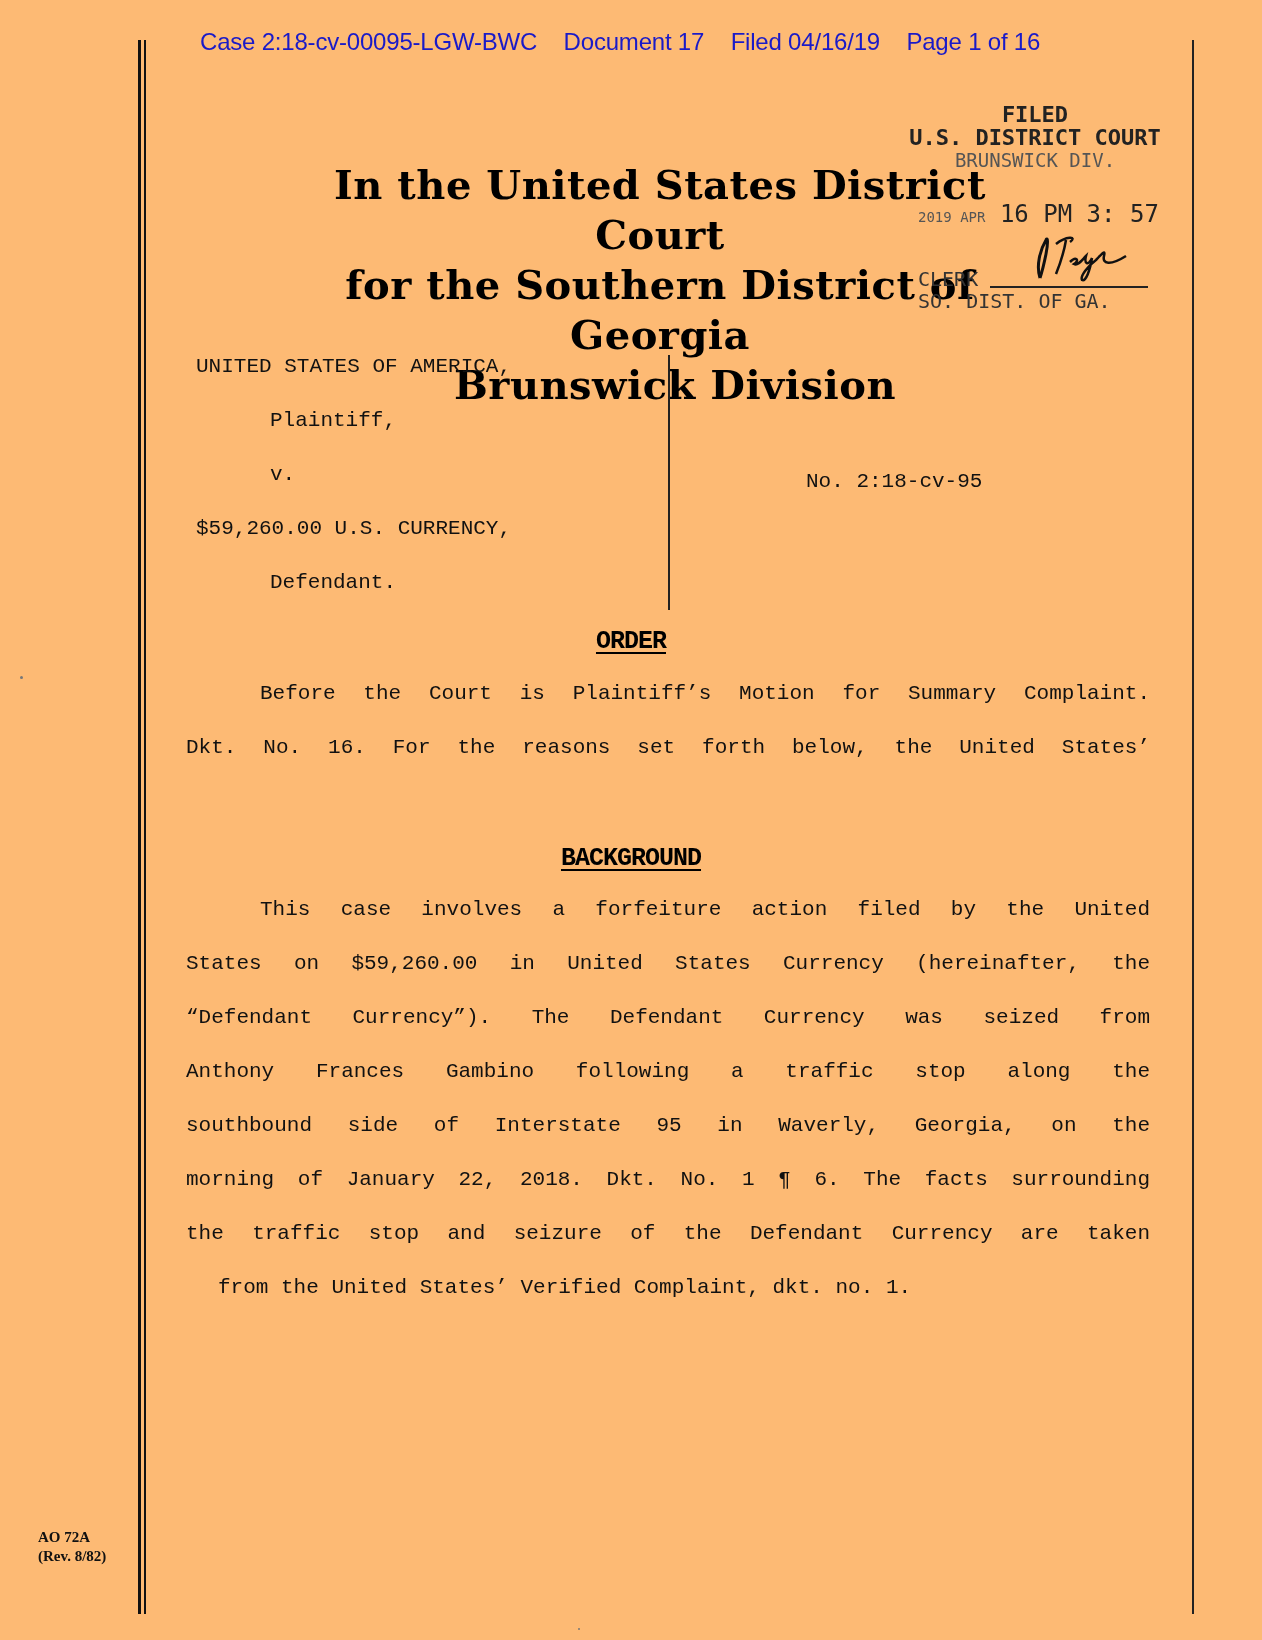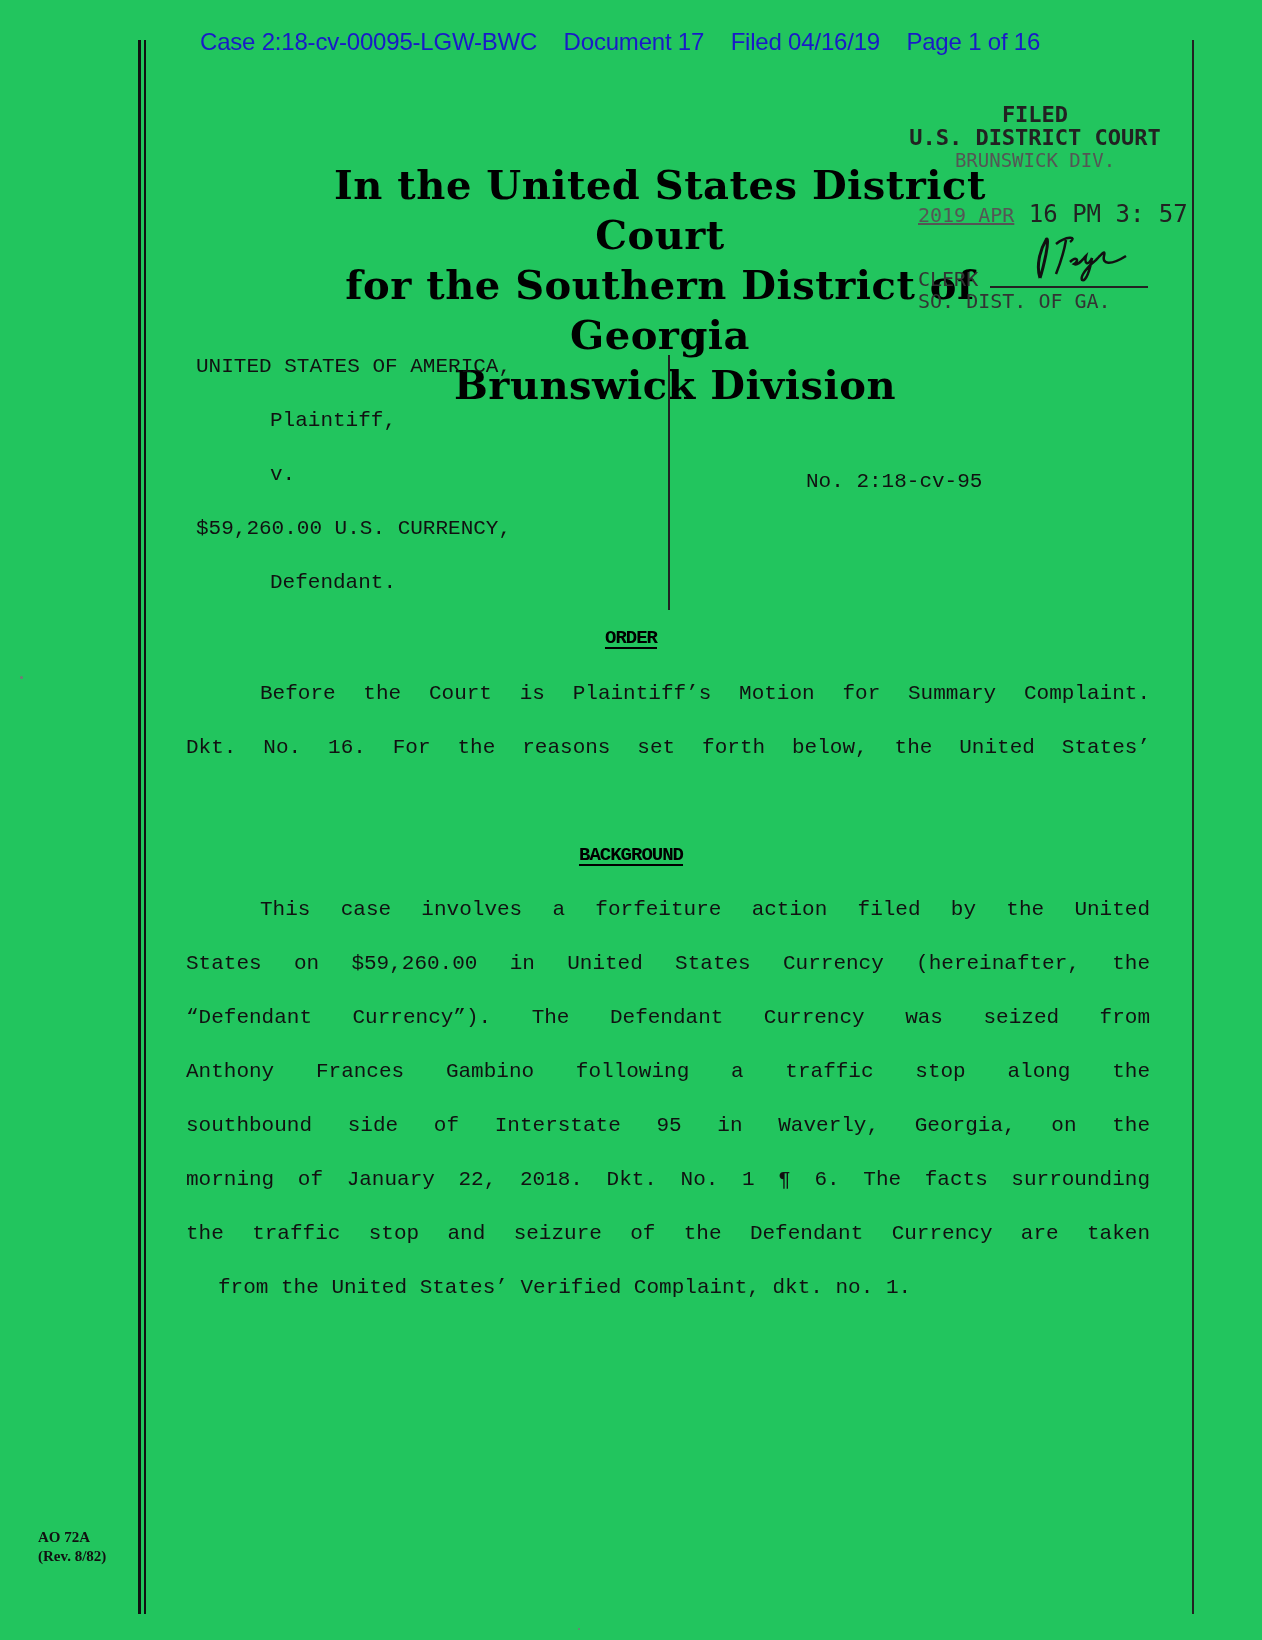--- a/index.html
+++ b/index.html
@@ -1,17 +1,17 @@
 <!DOCTYPE html>
 <html><head>
 <meta charset="utf-8">
 <style>
   html, body { margin: 0; padding: 0; background: #ffffff; }
   body { width: 1262px; height: 1640px; position: relative; overflow: hidden; }
-  .page { position: absolute; left: 0; top: 0; width: 1262px; height: 1640px; background: #22c55e; }
+  .page { position: absolute; left: 0; top: 0; width: 1262px; height: 1640px; background: #fdba74; }
 
   
   .rule-left-a { position: absolute; left: 138px; top: 40px; width: 3px; height: 1574px; background: #111; }
   .rule-left-b { position: absolute; left: 144px; top: 40px; width: 1.5px; height: 1574px; background: #111; }
   
   .rule-right { position: absolute; left: 1192px; top: 40px; width: 1.5px; height: 1574px; background: #222; }
 
   .ecf-header {
     position: absolute; left: 200px; top: 28px;
     font-family: "Liberation Sans", sans-serif; font-size: 24px; color: #1a1ac8;
@@ -30,40 +30,40 @@
     position: absolute; left: 905px; top: 104px; width: 260px;
     font-family: "DejaVu Sans Mono", monospace; color: #222; text-align: center;
   }
   .stamp .s1 { font-size: 22px; font-weight: bold; line-height: 22px; }
   .stamp .s2 { font-size: 22px; font-weight: bold; line-height: 24px; }
   .stamp .s3 { font-size: 19px; line-height: 20px; color: #555; }
   .stamp-date {
     position: absolute; left: 918px; top: 200px;
     font-family: "DejaVu Sans Mono", monospace; font-size: 24px; color: #222; white-space: nowrap;
   }
-  .stamp-date .yr { font-size: 20px; color: #555; text-decoration: underline; }
+  .stamp-date .yr { font-size: 14px; color: #555; }
   .stamp-clerk {
     position: absolute; left: 918px; top: 268px;
     font-family: "DejaVu Sans Mono", monospace; font-size: 20px; color: #333; line-height: 22px;
   }
   .clerk-line { position: absolute; left: 990px; top: 286px; width: 158px; height: 2px; background: #222; }
   .signature {
     position: absolute; left: 1026px; top: 226px; width: 110px; height: 60px;
   }
 
   .mono { font-family: "Liberation Mono", "DejaVu Sans Mono", monospace; font-size: 21px; color: #111; }
 
   .caption-left { position: absolute; left: 196px; top: 355px; }
   .caption-left .row { position: absolute; white-space: nowrap; }
   .caption-divider { position: absolute; left: 668px; top: 355px; width: 1.5px; height: 255px; background: #222; }
   .caption-right { position: absolute; left: 806px; top: 470px; white-space: nowrap; }
 
   .heading {
     position: absolute; left: 0; width: 1262px; text-align: center;
-    font-family: "Liberation Mono", monospace; font-weight: bold; font-size: 19px; color: #000;
+    font-family: "Liberation Mono", monospace; font-weight: bold; font-size: 25px; color: #000;
   }
   .heading span { text-decoration: underline; text-decoration-thickness: 2px; text-underline-offset: 4px; letter-spacing: -1px; }
 
   .body-line { position: absolute; left: 186px; width: 964px; white-space: nowrap; }
   .justify { text-align: justify; text-align-last: justify; white-space: normal; }
   .indent { padding-left: 74px; box-sizing: border-box; }
   .bold { font-weight: bold; letter-spacing: -1px; }
 
   .form-id {
     position: absolute; left: 38px; top: 1528px;

